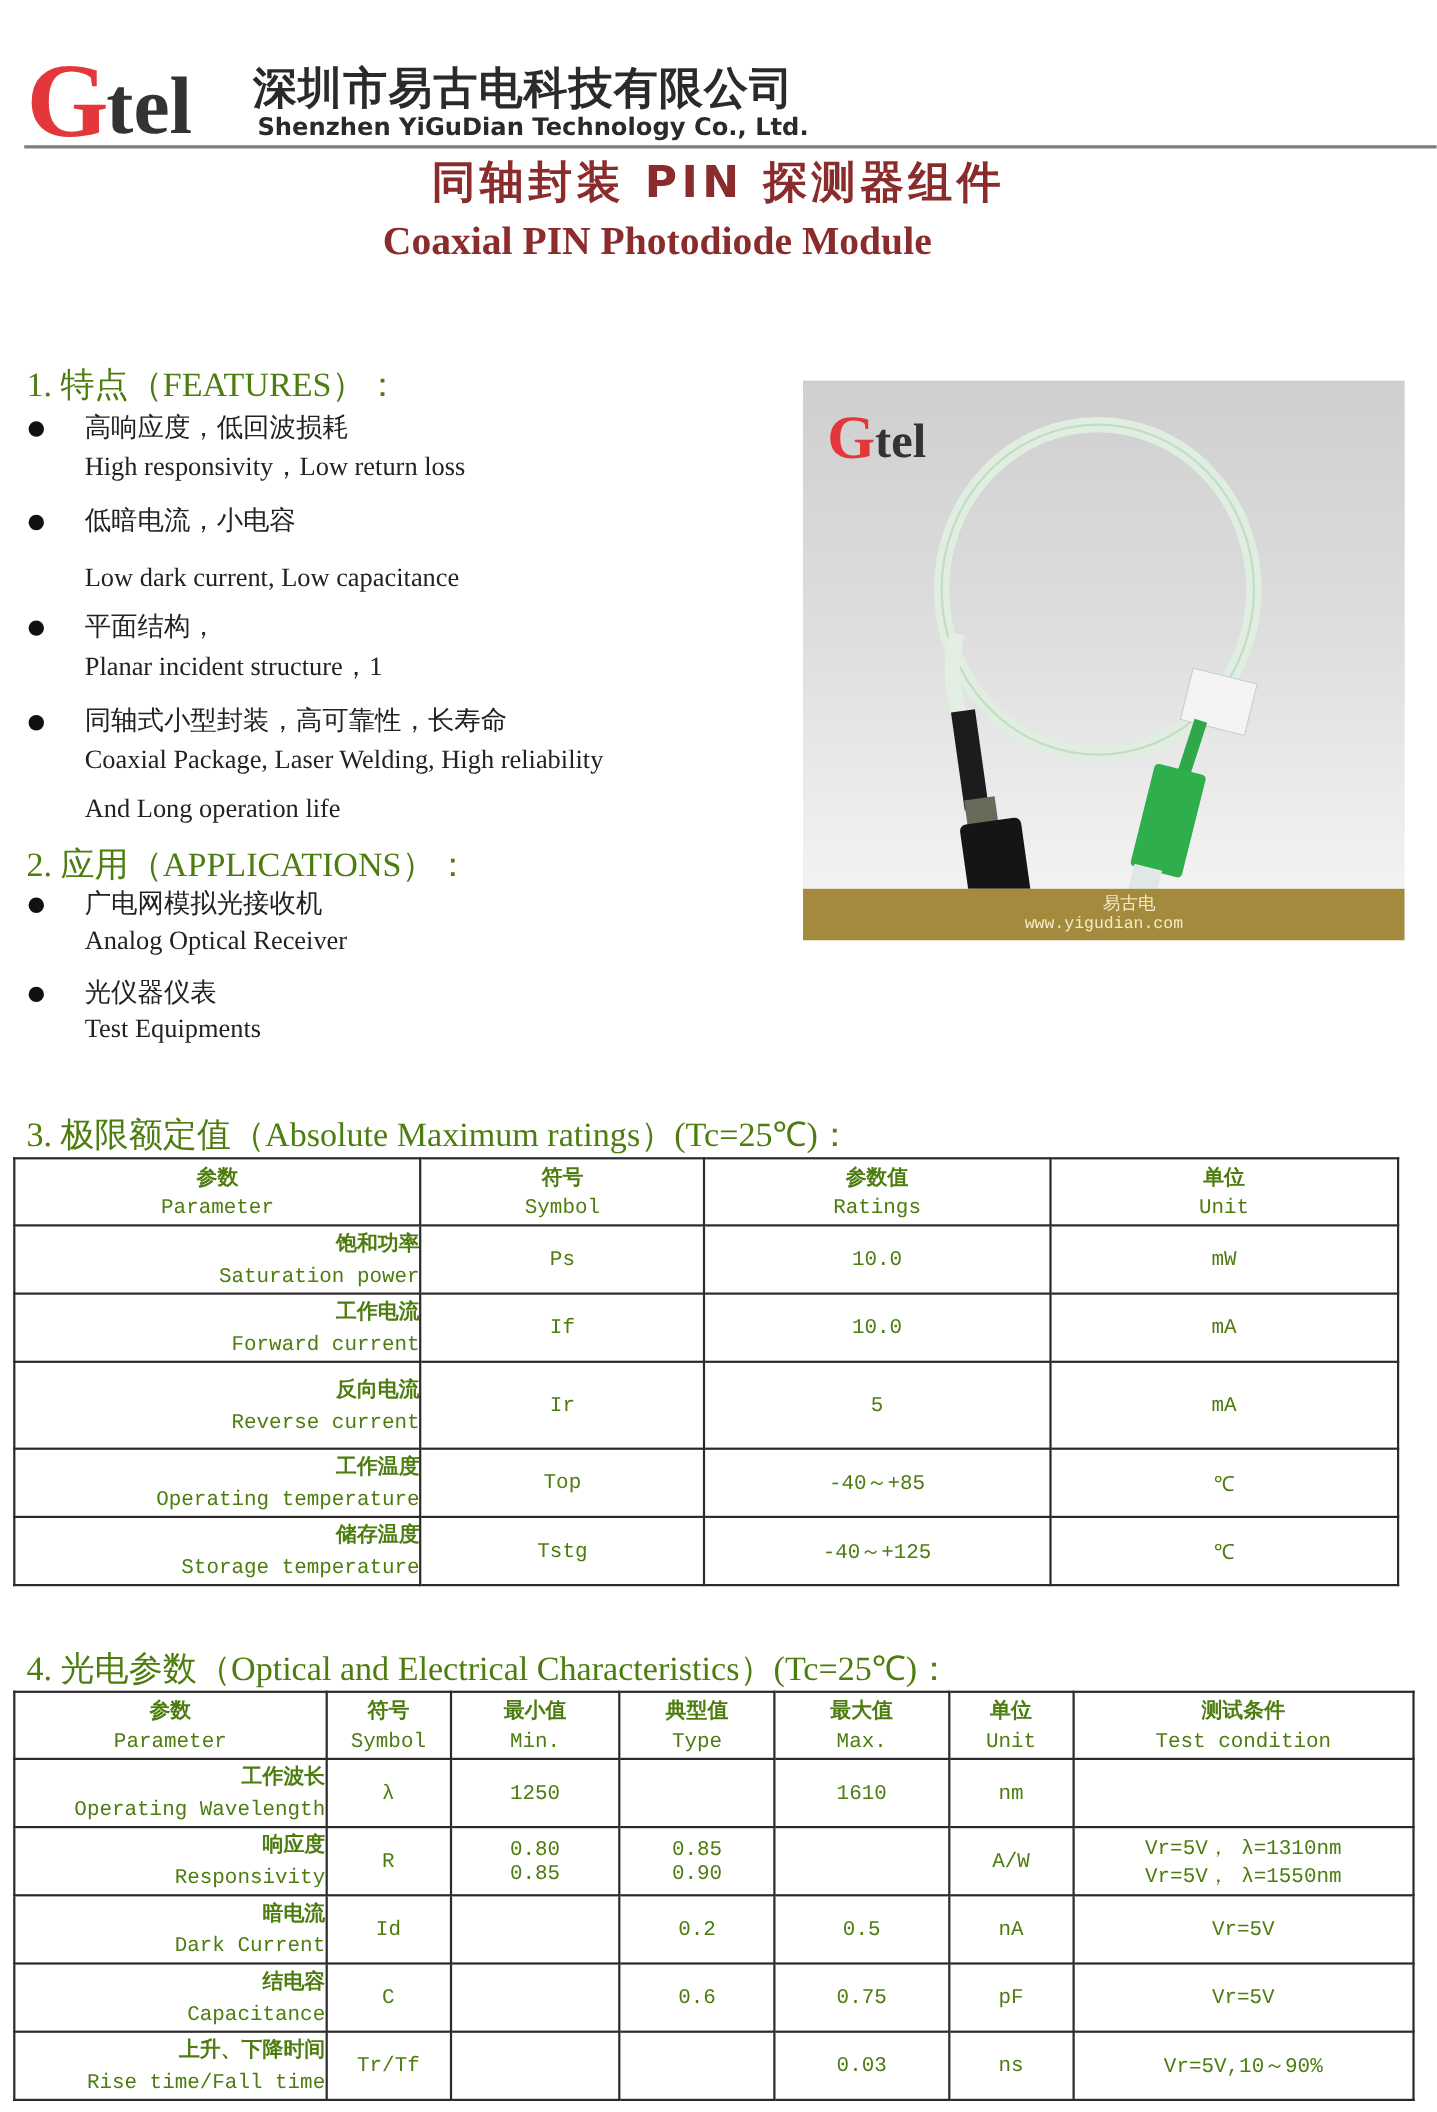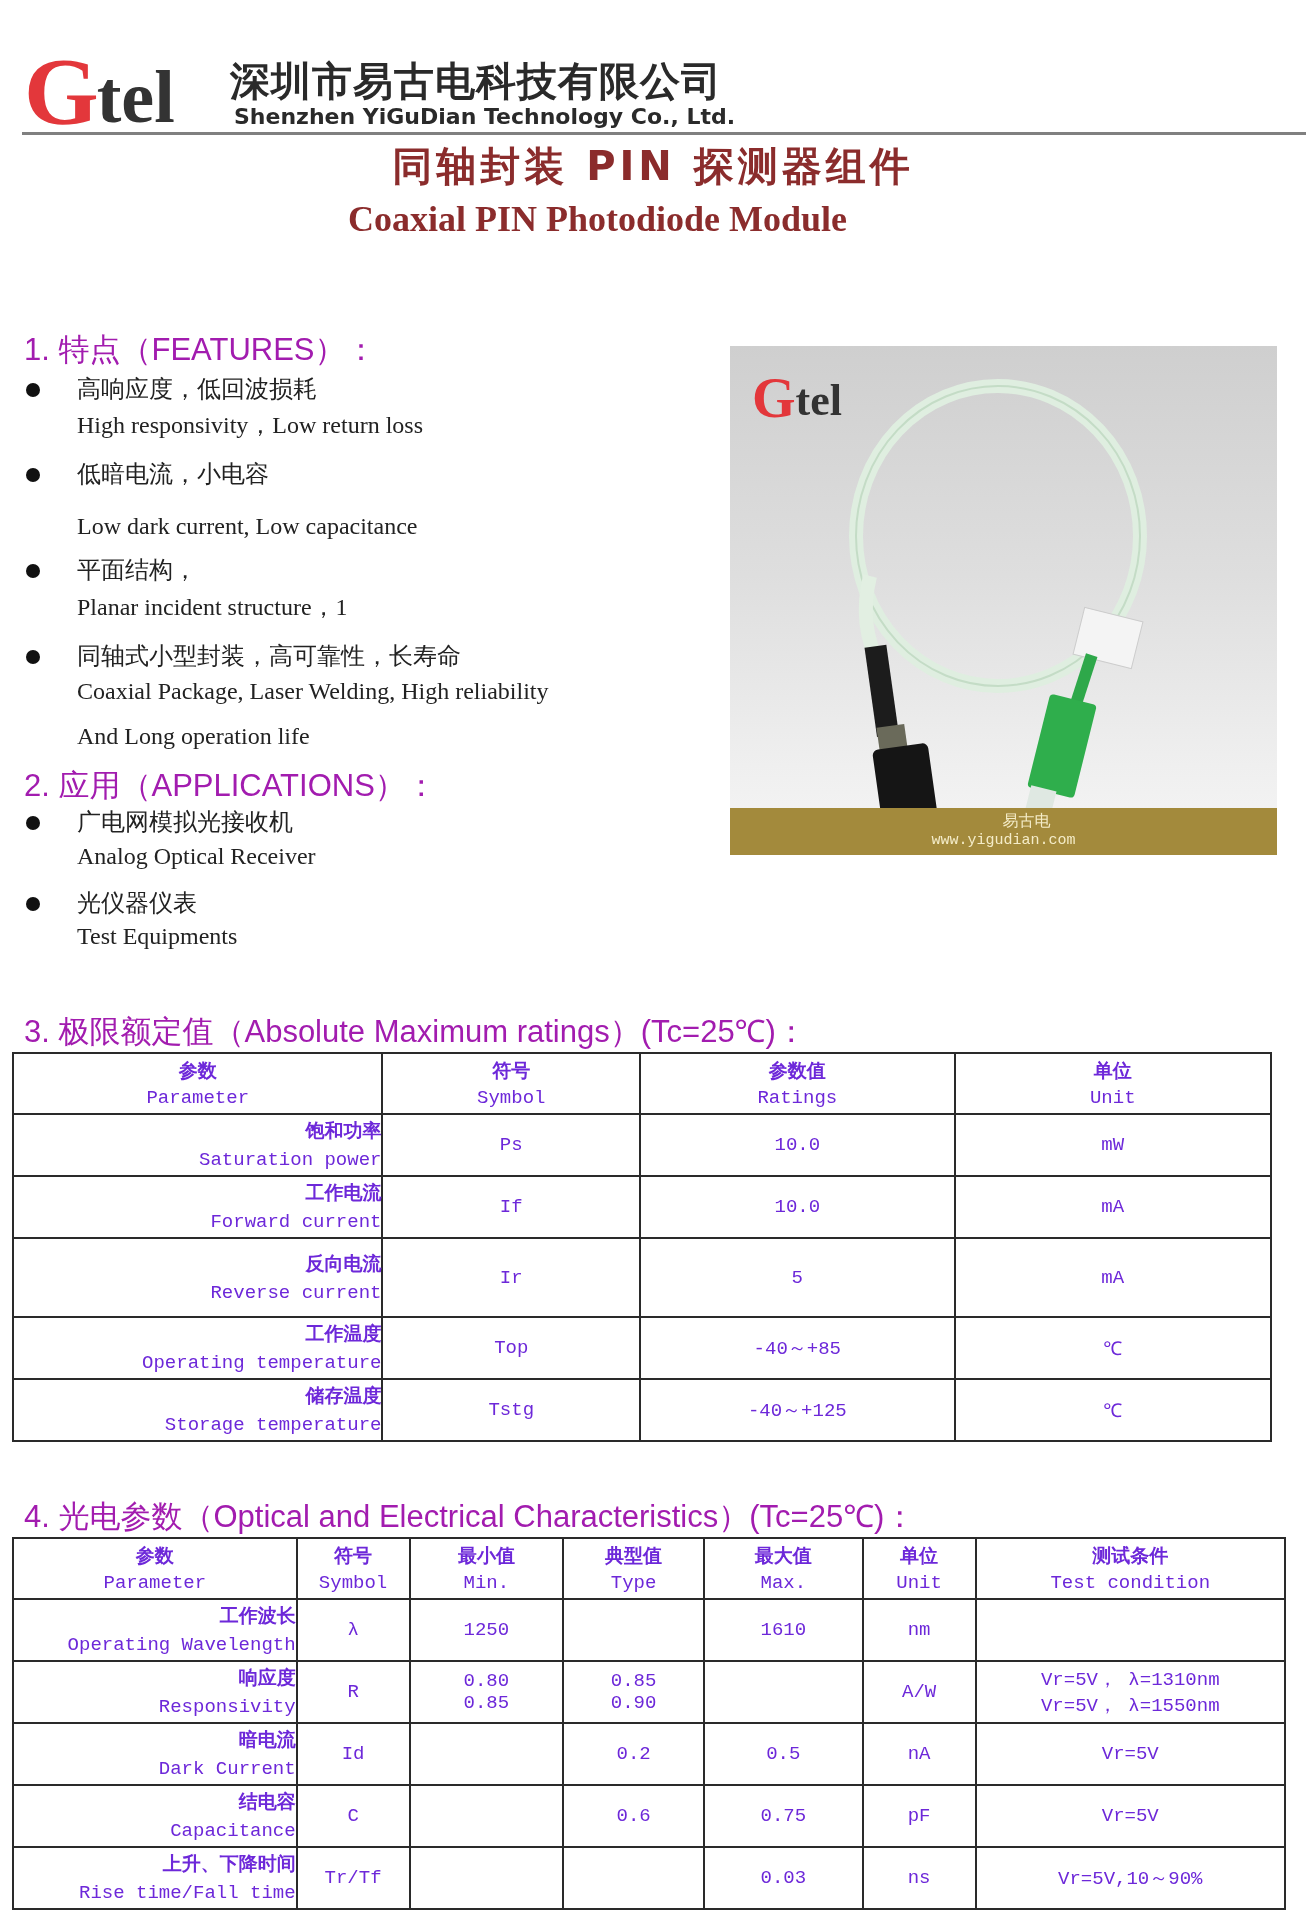--- a/index.html
+++ b/index.html
@@ -8,33 +8,33 @@
   
   .logo{left:24px;top:52px;height:80px;display:flex;align-items:flex-end;}
   .logo-g{font-family:"Liberation Serif",serif;font-weight:bold;font-size:96px;line-height:80px;color:#e3373b;letter-spacing:-4px;}
   .logo-tel{font-family:"Liberation Serif",serif;font-weight:bold;font-size:74px;line-height:70px;color:#333;margin-left:2px;}
   .co-cn{left:230px;top:58px;font-family:"DejaVu Sans",sans-serif;font-weight:bold;font-size:40px;color:#2a2a2a;letter-spacing:1px;line-height:46px;}
   .co-en{left:234px;top:104px;font-family:"DejaVu Sans",sans-serif;font-weight:bold;font-size:22px;color:#2a2a2a;line-height:26px;}
   .hline{left:22px;top:132px;width:1284px;height:3px;background:#808080;}
   .title-cn{left:0;width:1306px;top:140px;text-align:center;font-family:"DejaVu Sans",sans-serif;font-weight:bold;font-size:40px;color:#8b2c2c;letter-spacing:4px;line-height:52px;}
   .title-en{left:0;width:1195px;top:196px;text-align:center;font-family:"Liberation Serif",serif;font-weight:bold;font-size:36px;color:#8b2c2c;line-height:46px;}
   
-  .sec-h{left:24px;font-family:Liberation Sans, sans-serif;font-size:31px;color:#a21caf;line-height:40px;white-space:nowrap;}
+  .sec-h{left:24px;font-family:Liberation Serif, serif;font-size:31px;color:#4d7c0f;line-height:40px;white-space:nowrap;}
   .bullet{left:26px;width:14px;height:14px;border-radius:50%;background:#111;}
   .item-text{left:77px;font-family:"Liberation Serif",serif;font-size:24px;line-height:30px;color:#222;white-space:nowrap;}
   
   .photo{left:730px;top:346px;width:547px;height:509px;background:linear-gradient(180deg,#cfcfcf 0%,#dedede 45%,#eeeeee 80%,#f6f6f6 100%);overflow:hidden;}
   .photo-logo{position:absolute;left:22px;top:28px;display:flex;align-items:flex-end;}
   .photo-logo .g{font-family:"Liberation Serif",serif;font-weight:bold;font-size:56px;line-height:48px;color:#e3373b;}
   .photo-logo .t{font-family:"Liberation Serif",serif;font-weight:bold;font-size:44px;line-height:42px;color:#333;}
   .banner{position:absolute;left:0;bottom:0;width:100%;height:47px;background:#a38a3c;color:#f4ecc8;text-align:center;}
   .banner .b1{font-family:"DejaVu Sans",sans-serif;font-size:16px;line-height:20px;margin-top:3px;padding-left:46px;}
   .banner .b2{font-family:"Liberation Mono",monospace;font-size:15px;line-height:20px;}
   
-  table{position:absolute;border-collapse:collapse;font-family:"Liberation Mono","DejaVu Sans Mono",monospace;font-size:19px;color:#6d28d9;}
+  table{position:absolute;border-collapse:collapse;font-family:"Liberation Mono","DejaVu Sans Mono",monospace;font-size:19px;color:#4d7c0f;}
   td,th{border:2px solid #2a2a2a;padding:0;font-weight:normal;}
   th{text-align:center;line-height:28px;}
   td.c{text-align:center;}
   td.p{text-align:right;padding-left:12px;line-height:30px;}
   .cn{font-family:"DejaVu Sans",sans-serif;font-weight:bold;font-size:19px;}
 </style>
 </head>
 <body>
 
 <div class="abs logo">

